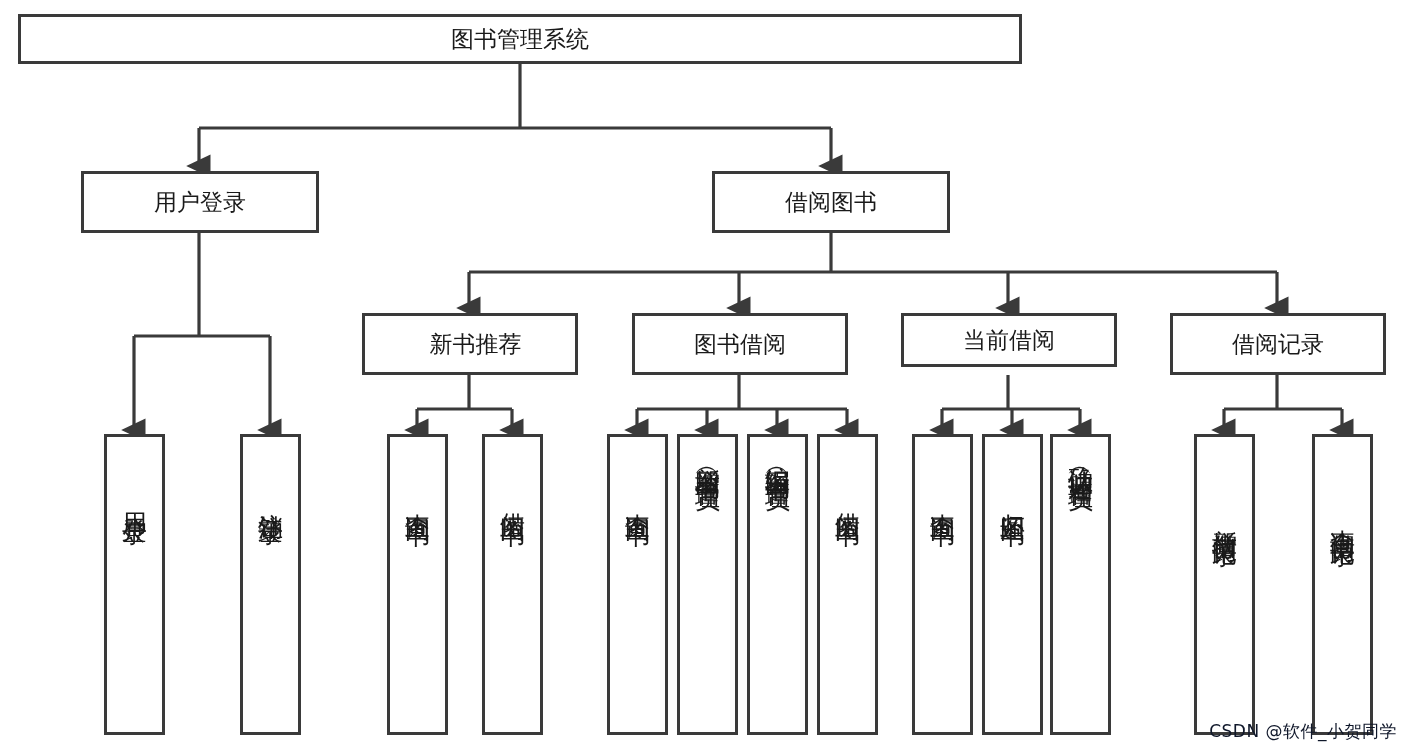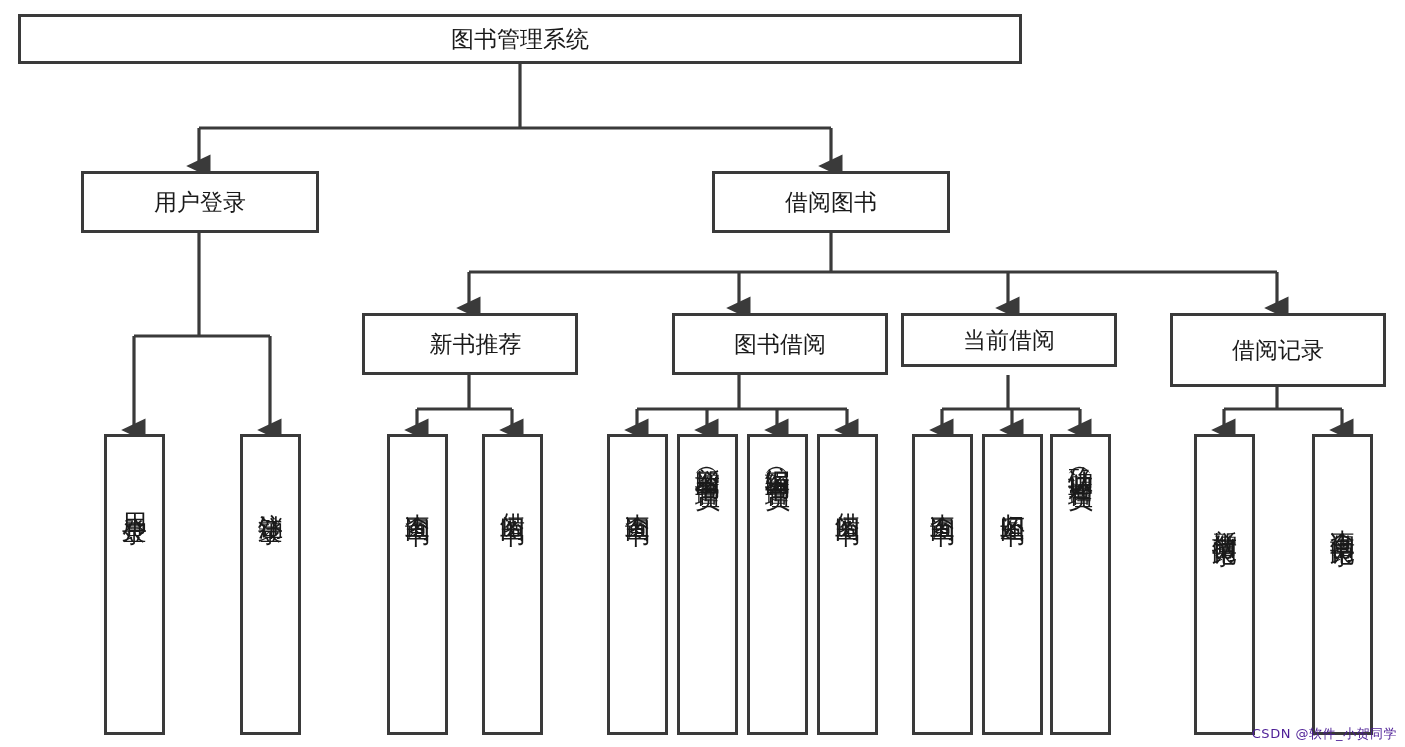--- a/index.html
+++ b/index.html
@@ -67,22 +67,22 @@
   .node.vert.pad-top-sm .label {
     margin-top: 72px;
   }
   .node.vert.pad-top-tiny .label {
     margin-top: 10px;
   }
   .watermark {
     position: absolute;
     right: 8px;
     bottom: 4px;
-    font-size: 13px;
-    color: #4c1d95;
+    font-size: 17px;
+    color: #0f172a;
     letter-spacing: 0.5px;
     white-space: nowrap;
   }
 </style>
 </head>
 <body>
 
 <div id="diagram-root">
 
   <svg class="edges" viewBox="0 0 1405 747" xmlns="http://www.w3.org/2000/svg">
@@ -142,27 +142,27 @@
   <div class="node horiz" style="left:81px; top:171px; width:238px; height:62px;">
     <span class="label">用户登录</span>
   </div>
   <div class="node horiz" style="left:712px; top:171px; width:238px; height:62px;">
     <span class="label">借阅图书</span>
   </div>
 
   <div class="node horiz" style="left:362px; top:313px; width:216px; height:62px;padding-left:11px;">
     <span class="label">新书推荐</span>
   </div>
-  <div class="node horiz" style="left:632px; top:313px; width:216px; height:62px;margin-left:40px;">
+  <div class="node horiz" style="left:632px; top:313px; width:216px; height:62px;">
     <span class="label">图书借阅</span>
   </div>
   <div class="node horiz" style="left:901px; top:313px; width:216px; height:54px;">
     <span class="label">当前借阅</span>
   </div>
-  <div class="node horiz" style="left:1170px; top:313px; width:216px; height:74px;">
+  <div class="node horiz" style="left:1170px; top:313px; width:216px; height:62px;">
     <span class="label">借阅记录</span>
   </div>
 
   <div class="node vert pad-top" style="left:104px; top:434px; width:61px; height:301px;">
     <span class="label">用户登录</span>
   </div>
   <div class="node vert pad-top" style="left:240px; top:434px; width:61px; height:301px;">
     <span class="label">注销登录</span>
   </div>
 

